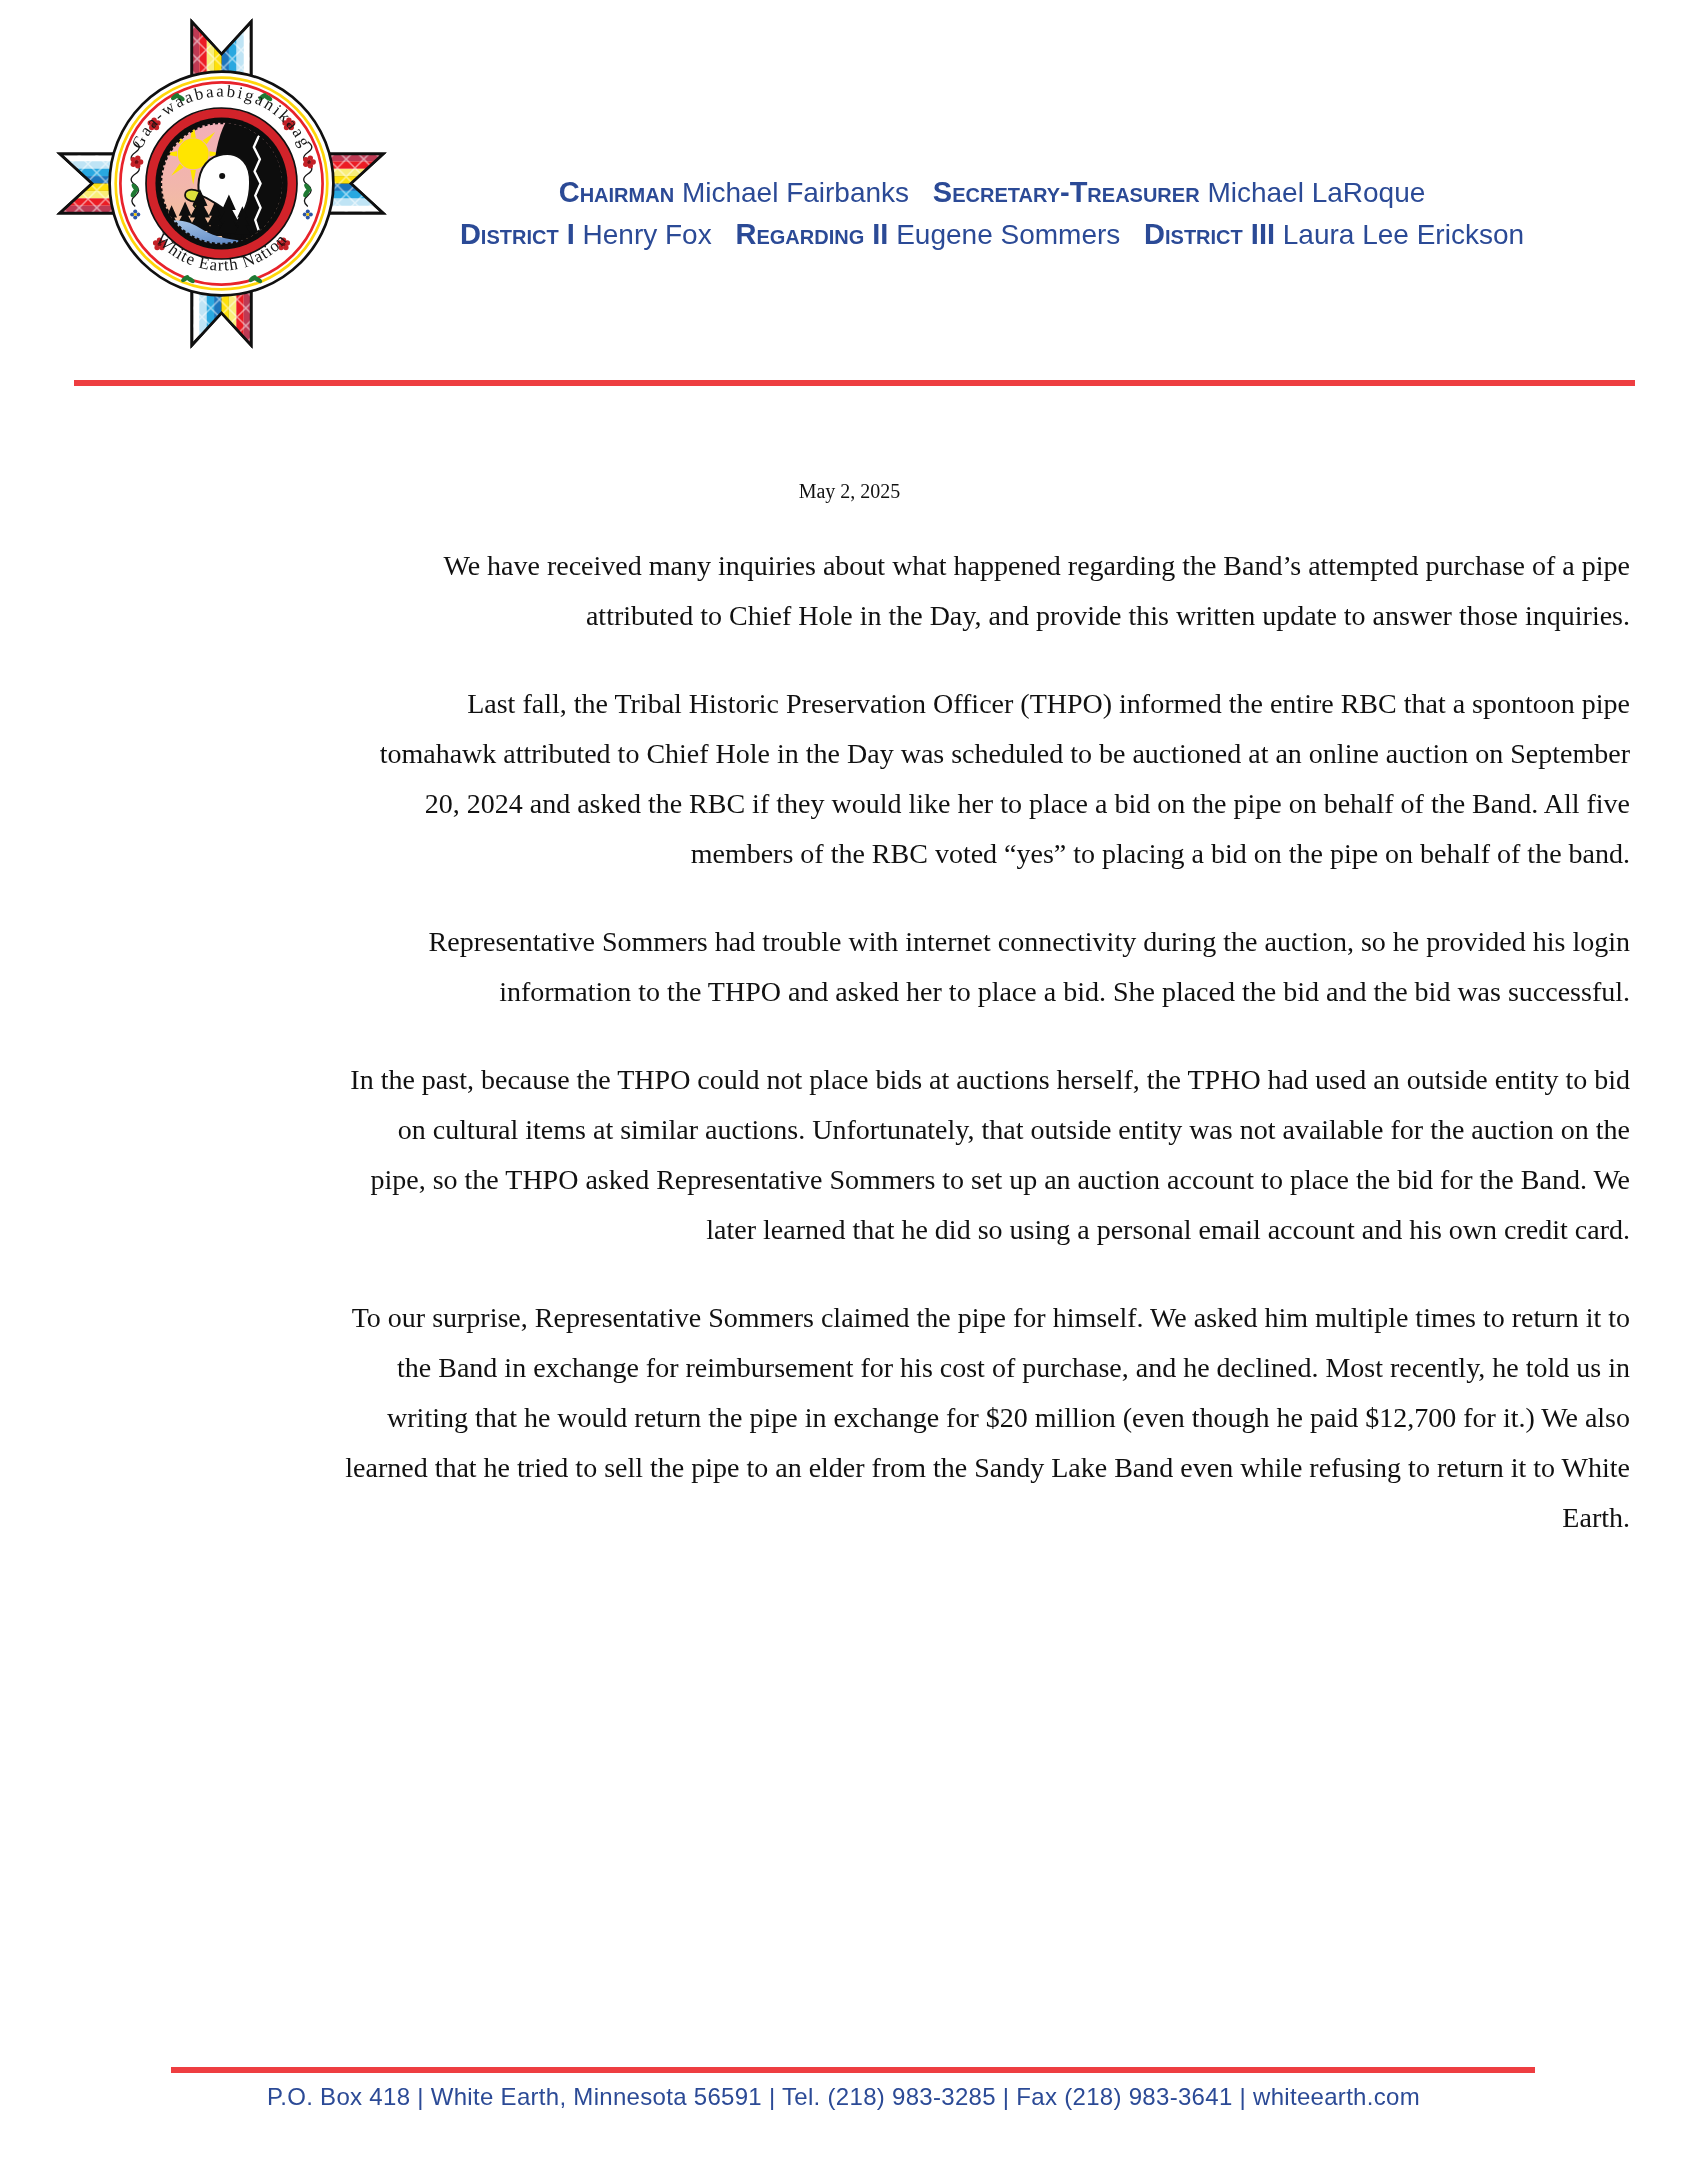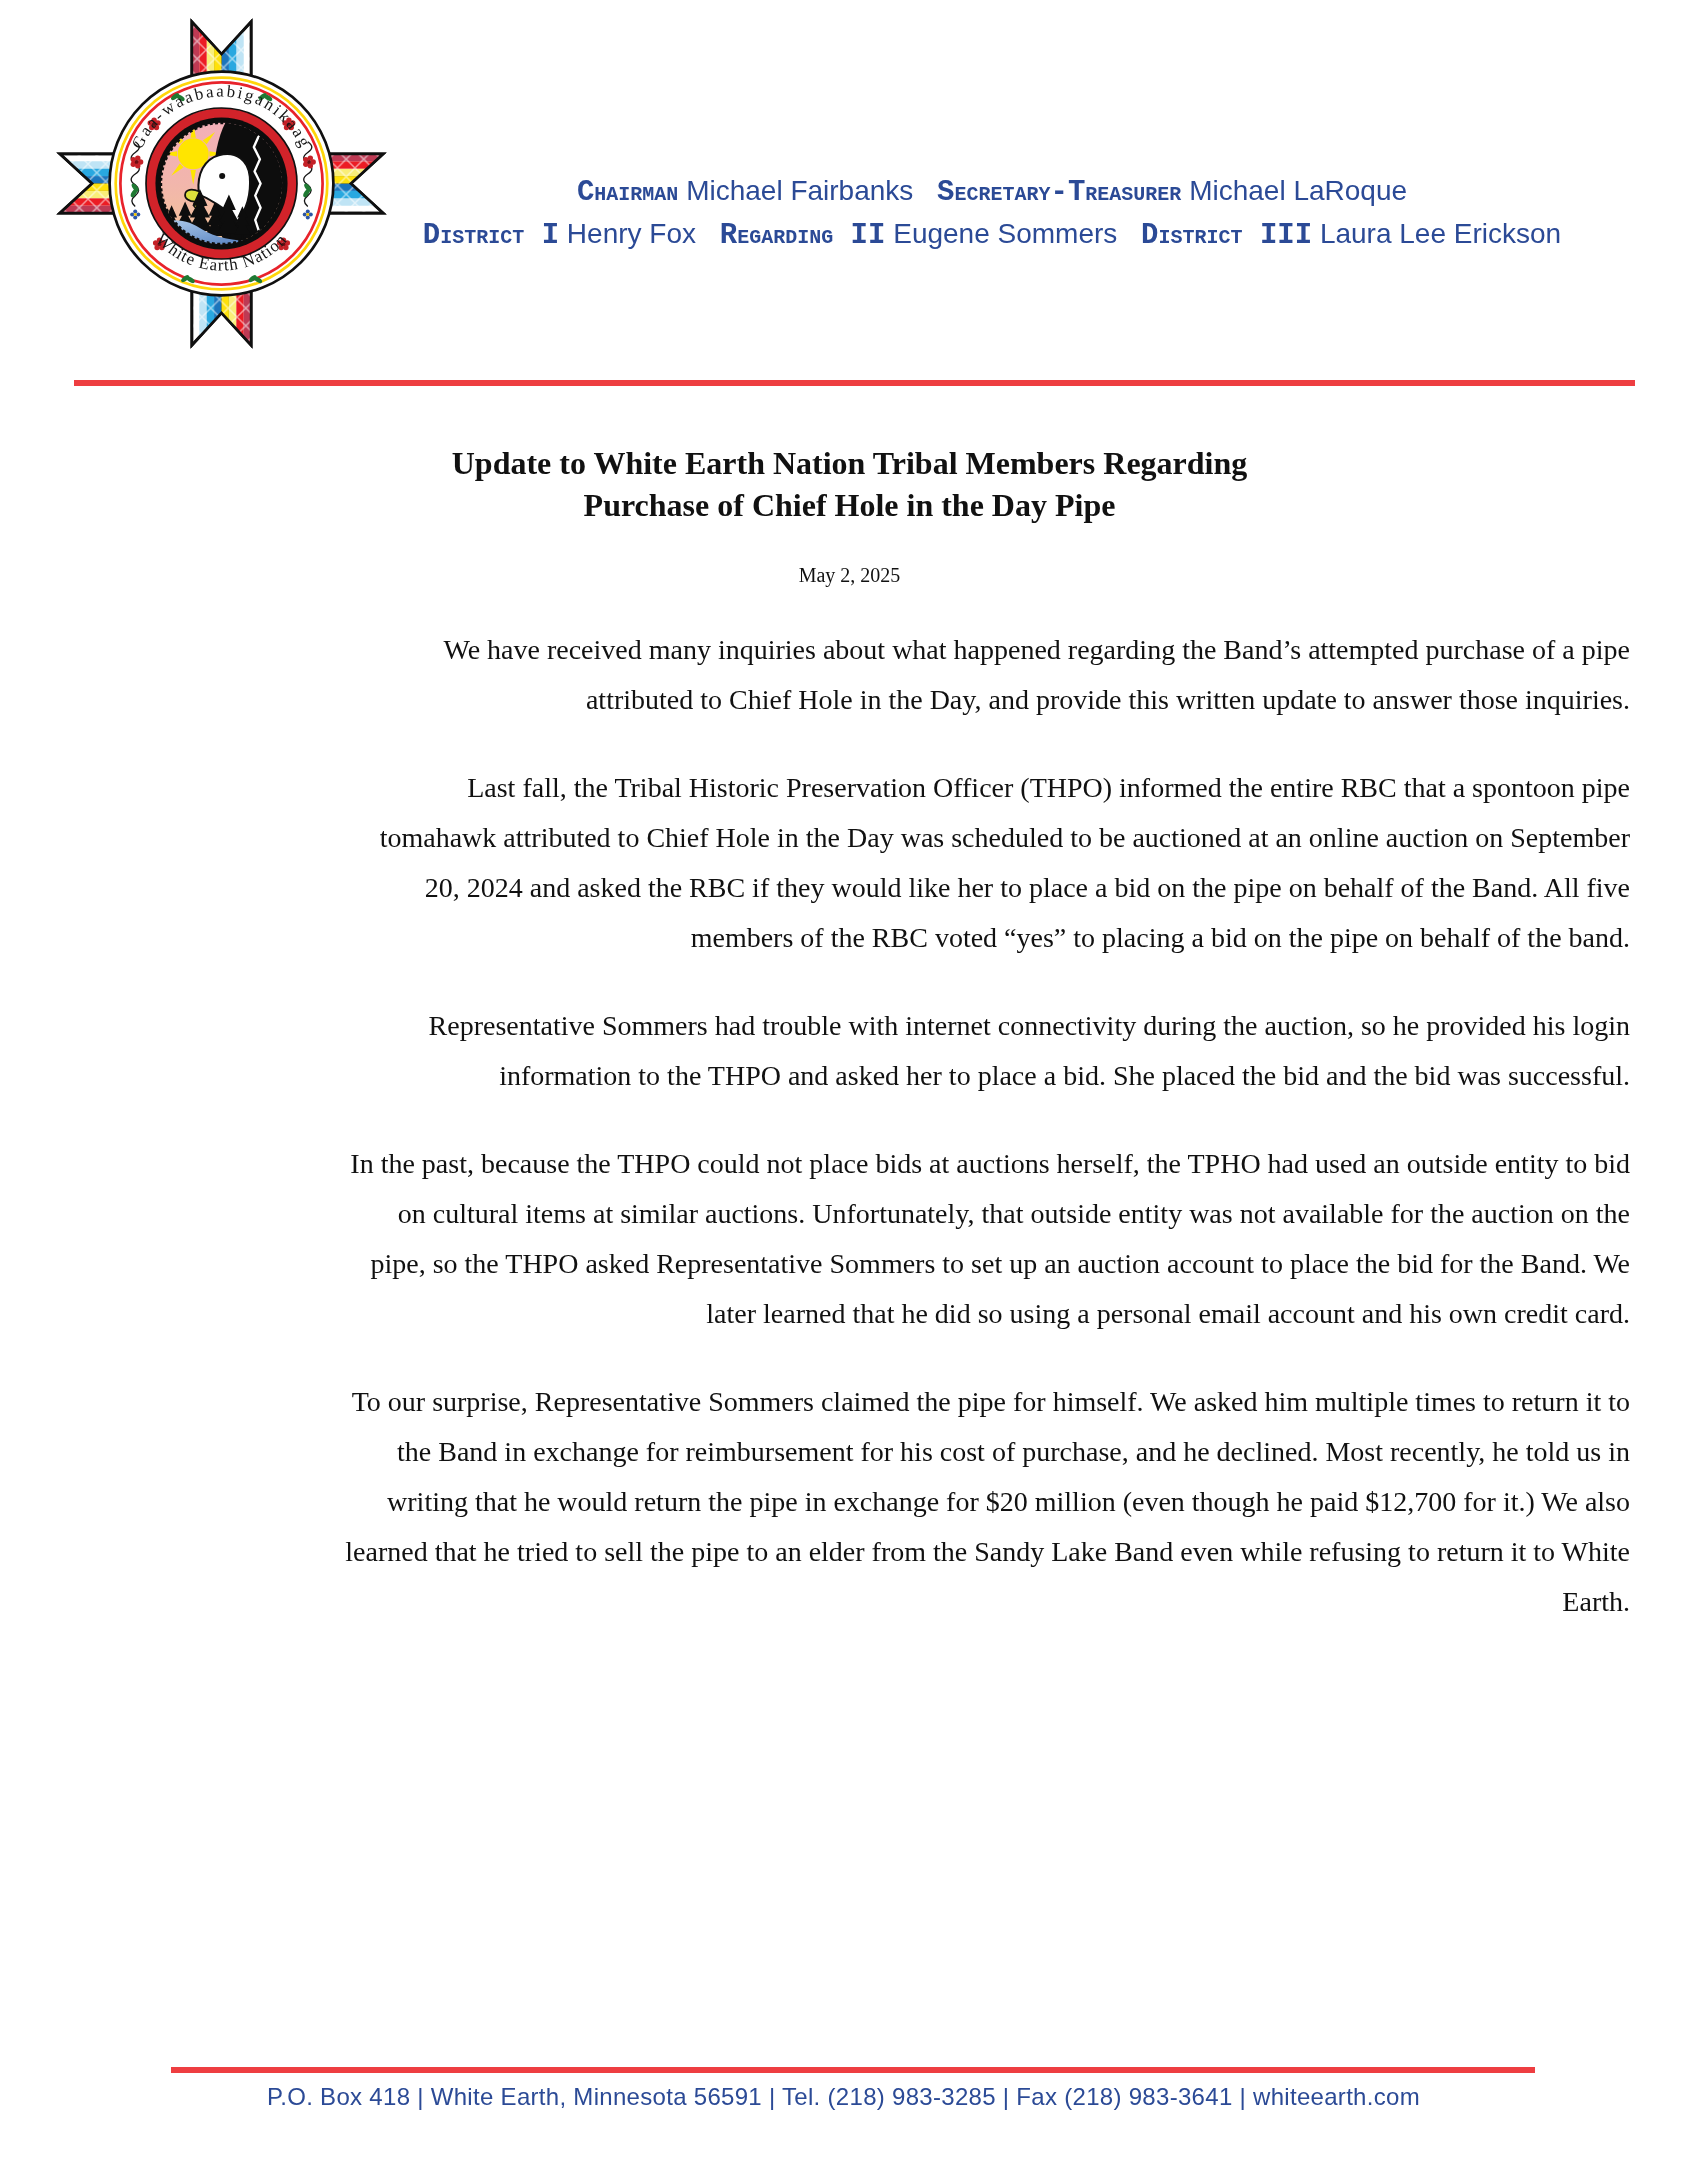--- a/index.html
+++ b/index.html
@@ -11,21 +11,21 @@
   .seal{position:absolute;left:53px;top:14.6px;width:337px;height:337px;}
   .head-text{position:absolute;left:410px;top:144px;width:1164px;text-align:center;color:#2B4A96;}
   .org-name{
     margin:0;font-family:"Liberation Sans",sans-serif;font-weight:700;
     font-variant:small-caps;font-size:78px;line-height:1.05;letter-spacing:0.7px;color:#2B4A96;
   }
   .officials{
     margin:0;font-family:"Liberation Sans",sans-serif;font-size:28px;line-height:1.45;color:#2B4A96;
   }
   .officials.first{margin-top:26.5px;}
-  .officials .sc{font-variant:small-caps;font-weight:700;font-size:29px;font-family:Liberation Mono, monospace;}
+  .officials .sc{font-variant:small-caps;font-weight:700;font-size:29px;}
   .officials .nm{font-weight:400;}
   .officials .pair + .pair{margin-left:16px;}
   .rule{position:absolute;background:#EE3E41;height:6px;}
   .rule.top{left:74px;top:380px;width:1561px;}
   .rule.bottom{left:171px;top:2067px;width:1364px;}
   
   .letter{position:absolute;left:69px;top:442px;width:1561px;}
   .letter-title{
     margin:0;font-size:32px;font-weight:700;line-height:1.32;text-align:center;white-space:pre-line;
   }
@@ -197,22 +197,20 @@
     <span class="pair"><span class="sc">Regarding II</span>
       <span class="nm">Eugene Sommers</span></span>
     <span class="pair"><span class="sc">District III</span>
       <span class="nm">Laura Lee Erickson</span></span>
   </p>
 </div>
 
 <div class="rule top"></div>
 
 <main class="letter">
-  <h2 class="letter-title">Update to White Earth Nation Tribal Members Regarding
-Purchase of Chief Hole in the Day Pipe</h2>
   <p class="letter-date">May 2, 2025</p>
   <p class="para">We have received many inquiries about what happened regarding the Band’s attempted purchase of a pipe
 attributed to Chief Hole in the Day, and provide this written update to answer those inquiries.</p>
   <p class="para">Last fall, the Tribal Historic Preservation Officer (THPO) informed the entire RBC that a spontoon pipe
 tomahawk attributed to Chief Hole in the Day was scheduled to be auctioned at an online auction on September
 20, 2024 and asked the RBC if they would like her to place a bid on the pipe on behalf of the Band. All five
 members of the RBC voted “yes” to placing a bid on the pipe on behalf of the band.</p>
   <p class="para">Representative Sommers had trouble with internet connectivity during the auction, so he provided his login
 information to the THPO and asked her to place a bid. She placed the bid and the bid was successful.</p>
   <p class="para">In the past, because the THPO could not place bids at auctions herself, the TPHO had used an outside entity to bid

